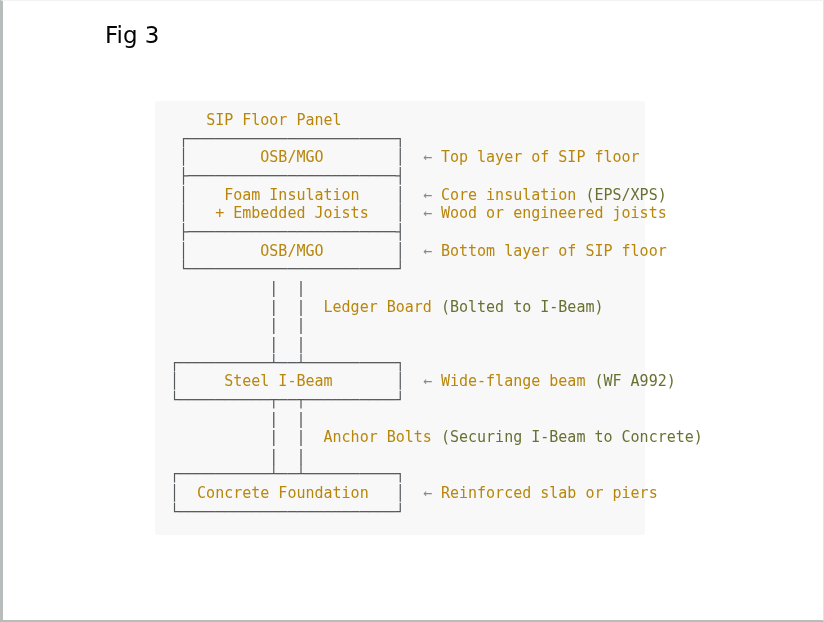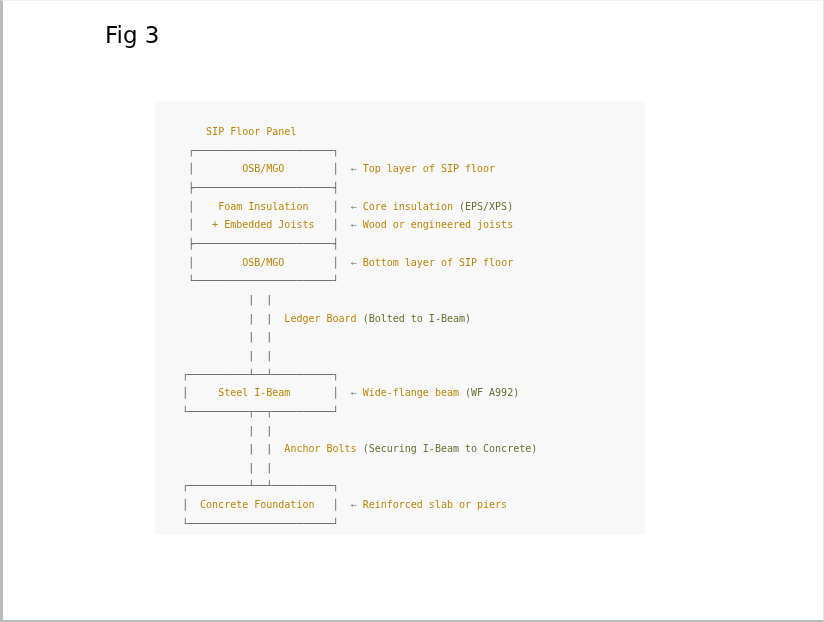--- a/index.html
+++ b/index.html
@@ -31,24 +31,24 @@
   }
   .code-panel {
     position: absolute;
     left: 155px; top: 101px;
     width: 490px; height: 434px;
     background: var(--panel-bg, #f8f8f8);
     border-radius: 2px;
     box-sizing: border-box;
   }
   .ascii-diagram {
-    margin: 12px;
+    margin: 0;
     padding: 10px 0 0 15px;
     font-family: "DejaVu Sans Mono", "Liberation Mono", monospace;
-    font-size: 10px;
+    font-size: 15px;
     line-height: 18.66px;
     white-space: pre;
   }
   
   .c-x { color: var(--col-structure, #54575a); } 
   .c-g { color: var(--col-gold, #b8860b); }      
   .c-o { color: var(--col-olive, #697032); }     
   .c-a { color: var(--col-arrow, #85898c); }     
 </style>
 </head>

